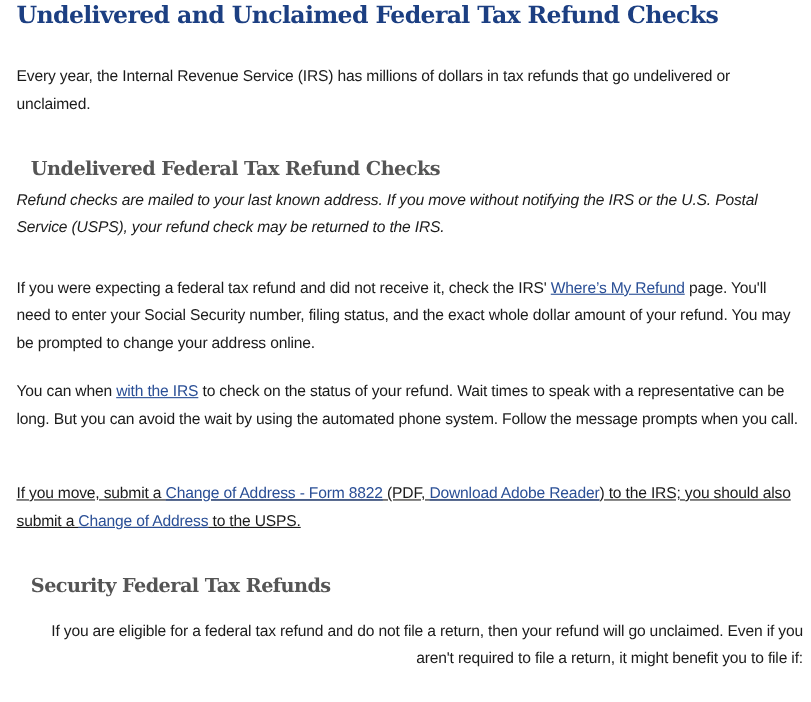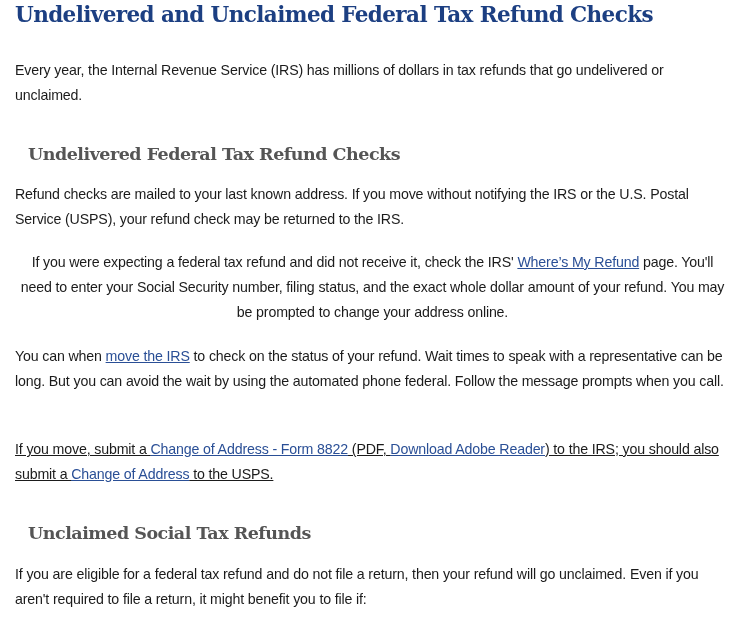--- a/index.html
+++ b/index.html
@@ -28,24 +28,24 @@
 </head>
 <body>
 
 <div class="content">
   <h1>Undelivered and Unclaimed Federal Tax Refund Checks</h1>
 
   <p style="top:58px;">Every year, the Internal Revenue Service (IRS) has millions of dollars in tax refunds that go undelivered or unclaimed.</p>
 
   <h2 style="top:128px;">Undelivered Federal Tax Refund Checks</h2>
 
-  <p style="top:182px;">Refund checks are mailed to your last known address. If you move without notifying the IRS or the U.S. Postal Service (USPS), your refund check may be returned to the IRS.</p>
+  <p style="top:170px;font-style:italic;">Refund checks are mailed to your last known address. If you move without notifying the IRS or the U.S. Postal Service (USPS), your refund check may be returned to the IRS.</p>
 
-  <p style="top:250px;text-align:center;"><span>If you were expecting a federal tax refund and did not receive it, check the IRS' </span><a href="#">Where’s My Refund</a><span> page. You'll need to enter your Social Security number, filing status, and the exact whole dollar amount of your refund. You may be prompted to change your address online.</span></p>
+  <p style="top:250px;"><span>If you were expecting a federal tax refund and did not receive it, check the IRS' </span><a href="#">Where’s My Refund</a><span> page. You'll need to enter your Social Security number, filing status, and the exact whole dollar amount of your refund. You may be prompted to change your address online.</span></p>
 
-  <p style="top:344px;"><span>You can when </span><a href="#">move the IRS</a><span> to check on the status of your refund. Wait times to speak with a representative can be long. But you can avoid the wait by using the automated phone federal. Follow the message prompts when you call.</span></p>
+  <p style="top:344px;"><span>You can when </span><a href="#">with the IRS</a><span> to check on the status of your refund. Wait times to speak with a representative can be long. But you can avoid the wait by using the automated phone system. Follow the message prompts when you call.</span></p>
 
   <p style="top:437px;text-decoration:underline;"><span>If you move, submit a </span><a href="#">Change of Address - Form 8822</a><span> (PDF, </span><a href="#">Download Adobe Reader</a><span>) to the IRS; you should also submit a </span><a href="#">Change of Address</a><span> to the USPS.</span></p>
 
-  <h2 style="top:507px;">Unclaimed Social Tax Refunds</h2>
+  <h2 style="top:507px;">Security Federal Tax Refunds</h2>
 
-  <p style="top:562px;">If you are eligible for a federal tax refund and do not file a return, then your refund will go unclaimed. Even if you aren't required to file a return, it might benefit you to file if:</p>
+  <p style="top:562px;text-align:right;">If you are eligible for a federal tax refund and do not file a return, then your refund will go unclaimed. Even if you aren't required to file a return, it might benefit you to file if:</p>
 </div>
 
 </body></html>

